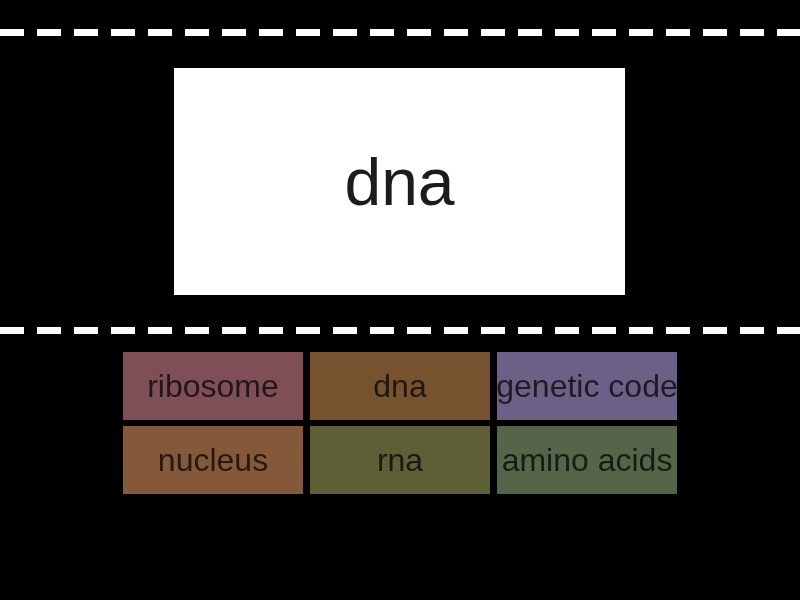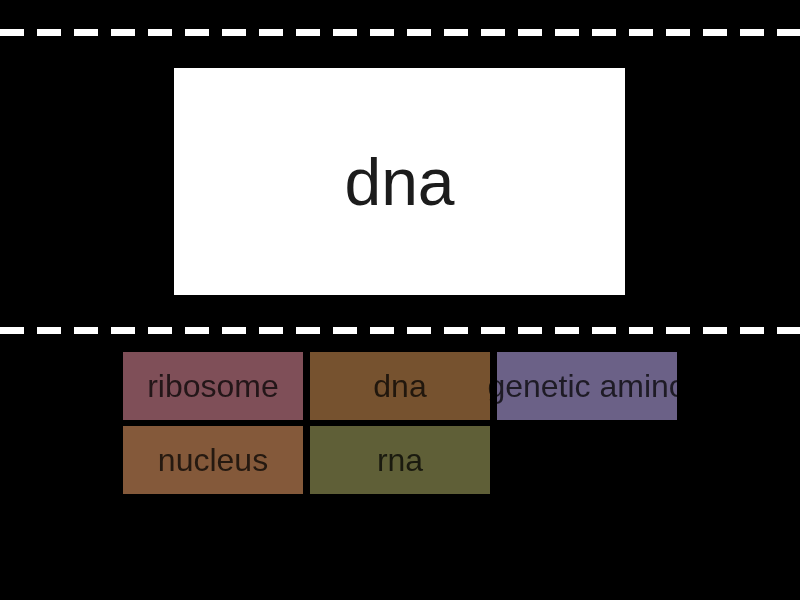--- a/index.html
+++ b/index.html
@@ -79,24 +79,27 @@
 
   <div id="divider-bottom" class="dashed-divider"></div>
 
   <div class="tile r1 c1" style="background-color: rgb(127, 79, 88);">
     <span>ribosome</span>
   </div>
   <div class="tile r1 c2" style="background-color: rgb(118, 82, 47);">
     <span>dna</span>
   </div>
   <div class="tile r1 c3" style="background-color: rgb(107, 97, 135);">
-    <span>genetic amino</span>
+    <span>genetic code</span>
   </div>
 
   <div class="tile r2 c2" style="background-color: rgb(95, 95, 55);">
     <span>rna</span>
   </div>
   <div class="tile r2 c1" style="background-color: rgb(132, 89, 58);">
     <span>nucleus</span>
   </div>
+  <div class="tile r2 c3" style="background-color: rgb(85, 101, 73);">
+    <span>amino acids</span>
+  </div>
 
 
 </div>
 
 </body></html>

